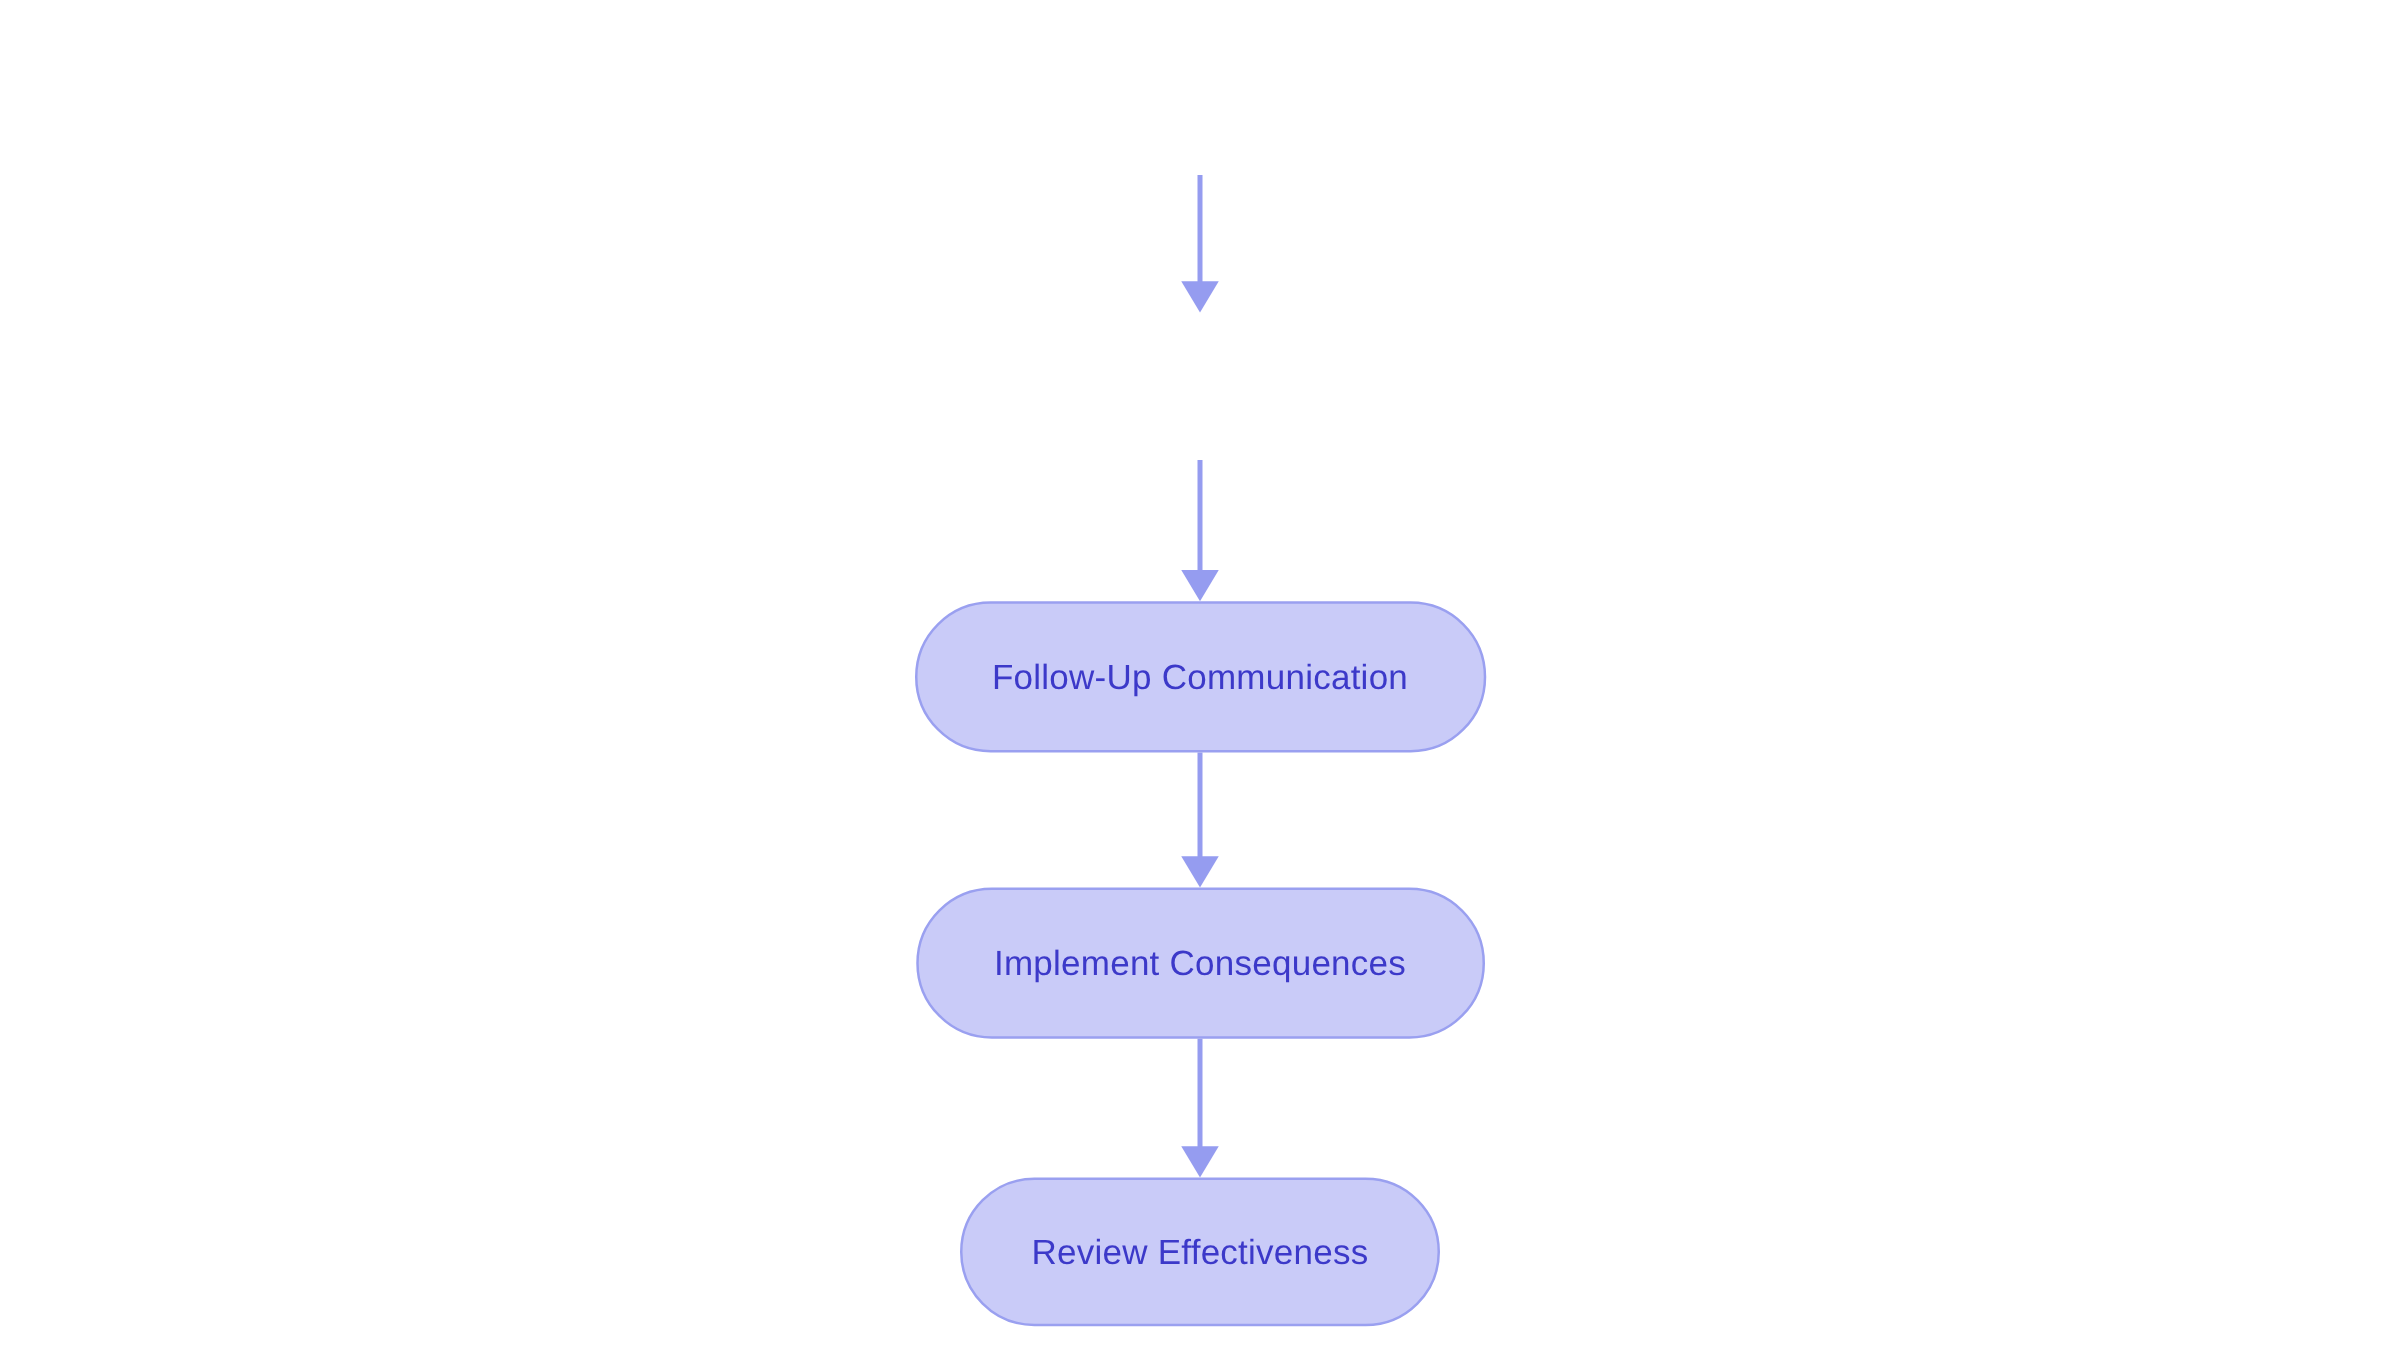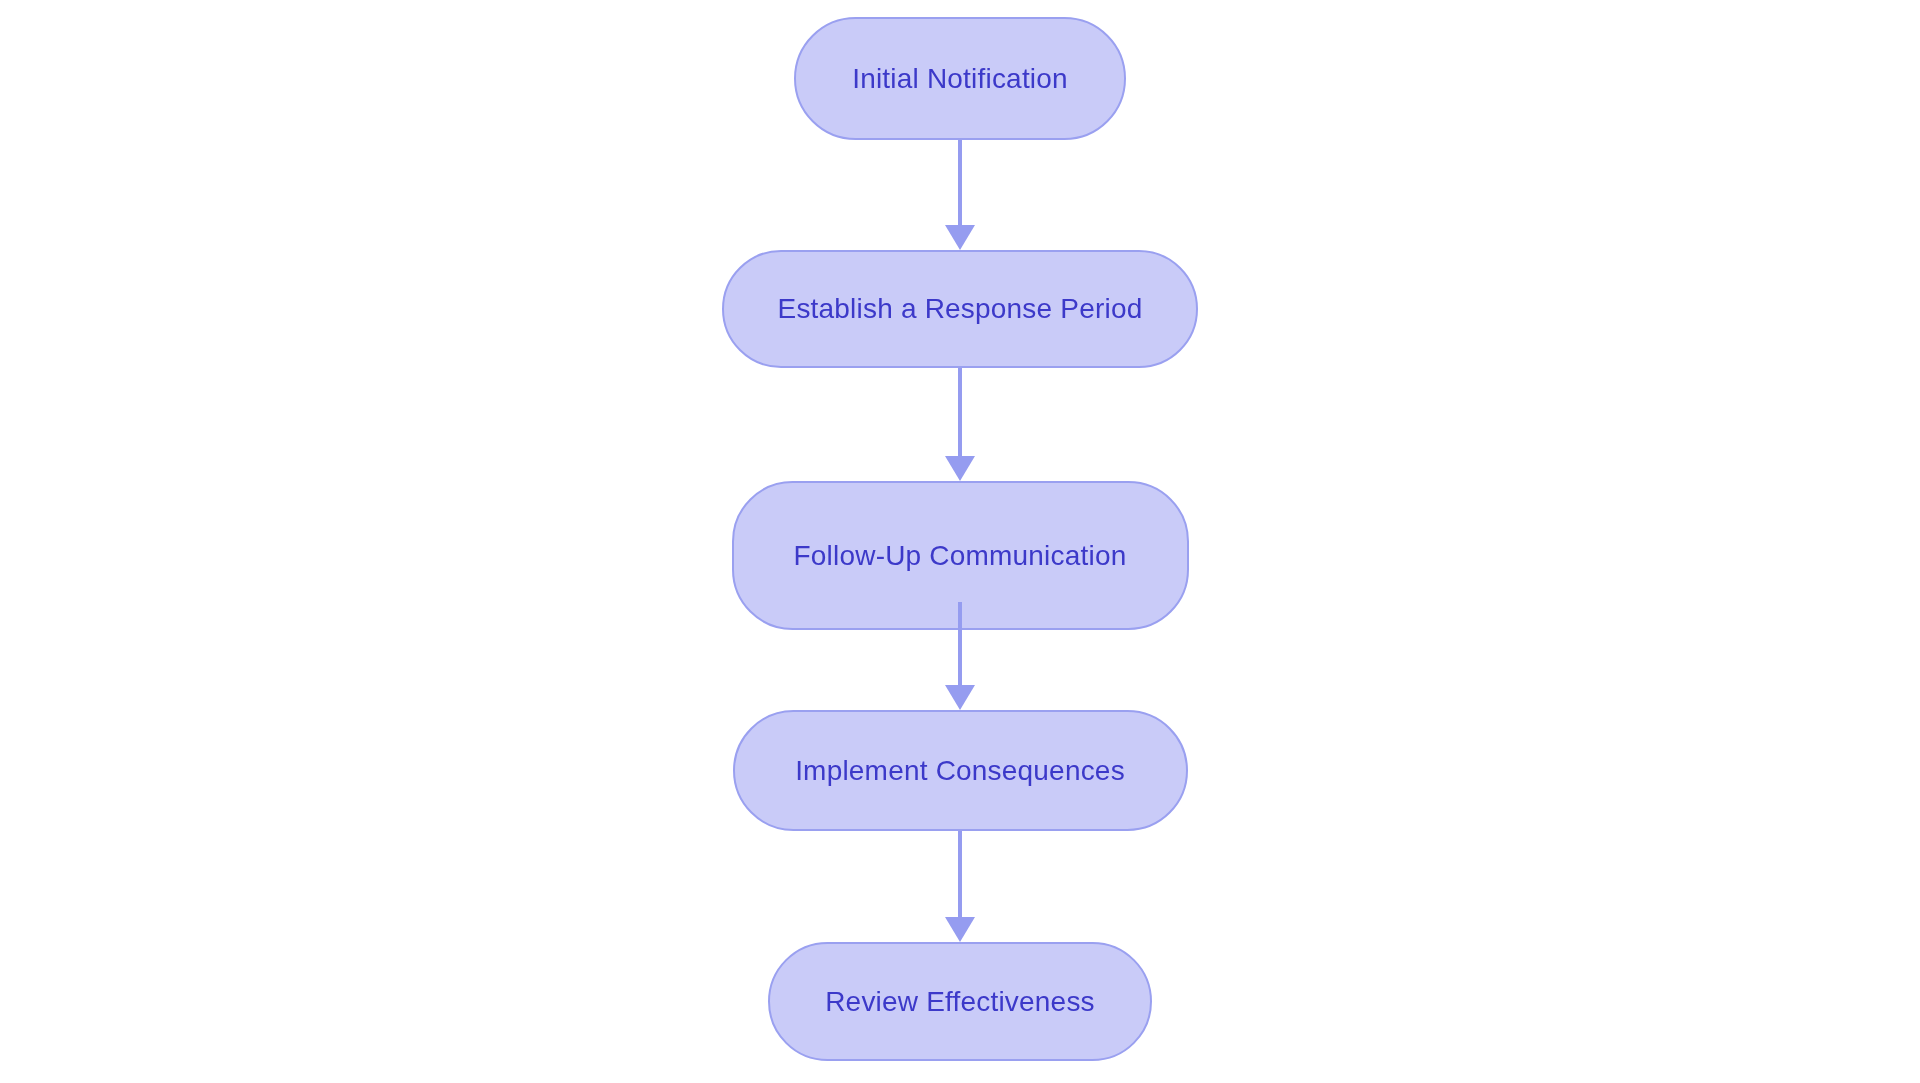--- a/index.html
+++ b/index.html
@@ -39,27 +39,21 @@
     width: 0;
     height: 0;
     border-style: solid;
     border-color: var(--arrow, #959cf0) transparent transparent transparent;
   }
 </style>
 </head>
 <body>
 
 <div id="canvas">
-    <div class="node" style="left: 794px; top: 17px; width: 332px; height: 123px; border-radius: 61.5px;">
-      <span class="node-label">Initial Notification</span>
-    </div>
-    <div class="node" style="left: 722px; top: 250px; width: 476px; height: 118px; border-radius: 59px;">
-      <span class="node-label">Establish a Response Period</span>
-    </div>
-    <div class="node" style="left: 731.5px; top: 481px; width: 457px; height: 149px; border-radius: 60.5px;">
+    <div class="node" style="left: 731.5px; top: 481px; width: 457px; height: 121px; border-radius: 60.5px;">
       <span class="node-label">Follow-Up Communication</span>
     </div>
     <div class="node" style="left: 732.5px; top: 710px; width: 455px; height: 121px; border-radius: 60.5px; text-align: right;">
       <span class="node-label">Implement Consequences</span>
     </div>
     <div class="node" style="left: 768px; top: 942px; width: 384px; height: 119px; border-radius: 59.5px; text-align: right;">
       <span class="node-label">Review Effectiveness</span>
     </div>
     <div class="arrow-line" style="left: 958px; top: 140px; width: 4px; height: 88px;"></div>
     <div class="arrow-head" style="left: 945px; top: 225px; border-width: 25px 15px 0px;"></div>

